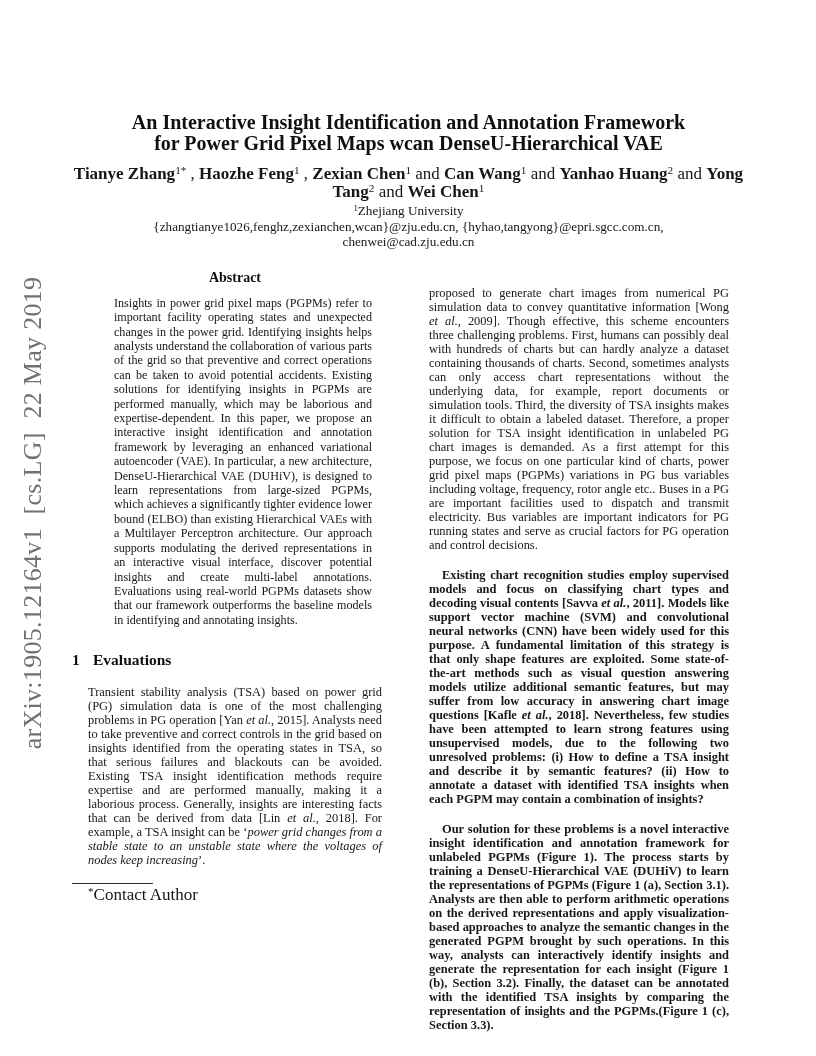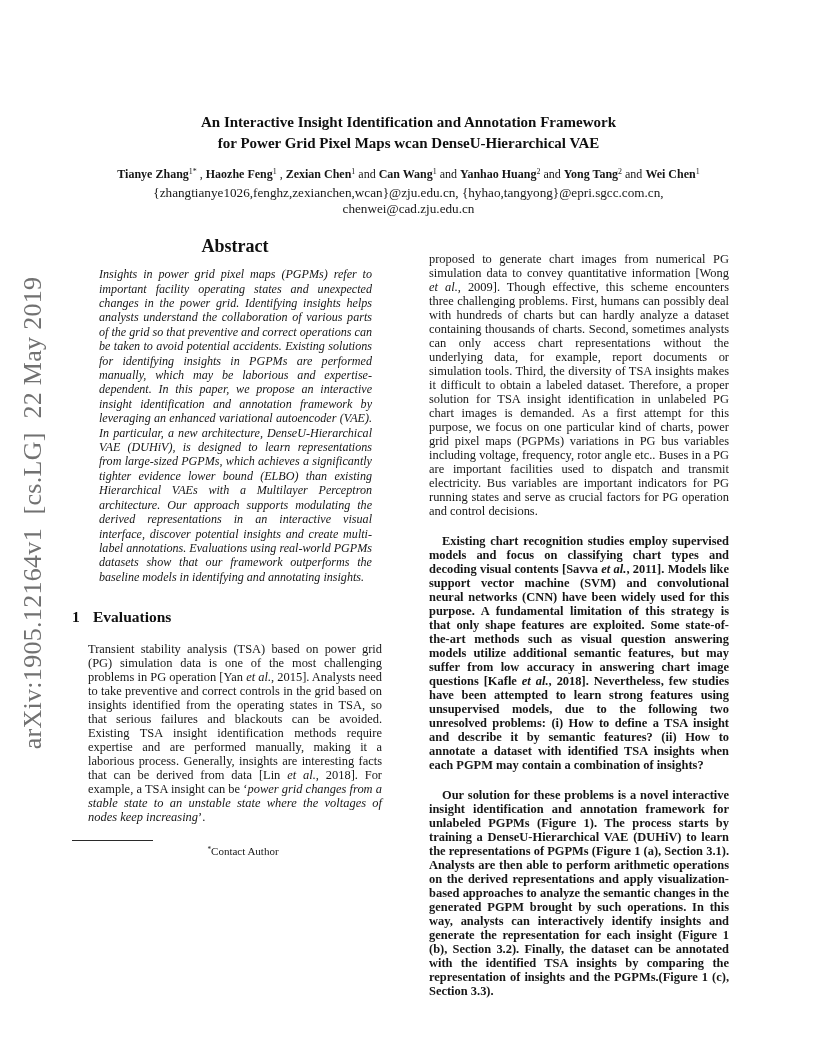--- a/index.html
+++ b/index.html
@@ -29,28 +29,28 @@
   .content {
     position: absolute;
     left: 72px;
     top: 0;
     width: 673px;
   }
   .title {
     margin-top: 112px;
     text-align: center;
     font-weight: bold;
-    font-size: 15px;
+    font-size: 20px;
     line-height: 21px;
     color: #101010;
   }
   .authors {
     margin: 11px 0 2px 0;
     text-align: center;
-    font-size: 12px;
+    font-size: 17px;
     line-height: 18px;
   }
   .authors b { font-weight: bold; }
   .affil {
     text-align: center;
     font-size: 13.2px;
     line-height: 15.6px;
   }
   sup {
     font-size: 0.66em;
@@ -63,31 +63,30 @@
     display: flex;
     gap: 15px;
     margin-top: 20px;
     align-items: flex-start;
   }
   .col-left  { width: 326px; }
   .col-right { width: 332px; }
   .abstract-heading {
     text-align: center;
     font-weight: bold;
-    font-size: 18px;
+    font-size: 14px;
     margin: 0 0 10px 0;
     color: #101010;
   }
   .abstract-body {
-    margin: 0 26px 0 27px;
+    margin: 0 26px 0 42px;
     text-align: justify;
     font-size: 12.1px;
     line-height: 14.4px;
     hyphens: auto;
-    font-style: italic;
   }
   .section-heading {
     display: flex;
     font-weight: bold;
     font-size: 15.5px;
     margin: 24px 0 7px 0;
     color: #101010;
   }
   .sec-num { width: 21px; flex: none; }
   p.body-para {
@@ -95,23 +94,22 @@
     text-align: justify;
     font-size: 12.45px;
     line-height: 14px;
     hyphens: auto;
   }
   p.body-para + p.body-para { margin-top: 4.5px; font-weight: bold; }
   p.indent { text-indent: 13px; }
   .body-para i, .abstract-body i { font-style: italic; }
   .footnote {
     margin-top: 15px;
-    font-size: 11px;
+    font-size: 17px;
     line-height: 13.5px;
-    text-align: center;
   }
   .footnote-rule {
     width: 81px;
     border-top: 1px solid #2a2a2a;
     margin-bottom: 4px;
   }
   .footnote-text { text-indent: 16px; }
 </style>
 </head>
 <body>
@@ -120,20 +118,21 @@
 
 <div class="content">
 
   <div class="title">
     <div>An Interactive Insight Identification and Annotation Framework</div>
     <div>for Power Grid Pixel Maps wcan DenseU-Hierarchical VAE</div>
   </div>
 
   <div class="authors"><b>Tianye Zhang</b><sup>1*</sup> ,  <b>Haozhe Feng</b><sup>1</sup> ,  <b>Zexian Chen</b><sup>1</sup>  and  <b>Can Wang</b><sup>1</sup>  and  <b>Yanhao Huang</b><sup>2</sup>  and  <b>Yong Tang</b><sup>2</sup>  and  <b>Wei Chen</b><sup>1</sup></div>
 
+  <div class="affil"><sup>1</sup>Zhejiang University</div>
   <div class="affil">{zhangtianye1026,fenghz,zexianchen,wcan}@zju.edu.cn, {hyhao,tangyong}@epri.sgcc.com.cn,</div>
   <div class="affil">chenwei@cad.zju.edu.cn</div>
 
   <div class="columns">
 
     <div class="col-left">
       <div class="abstract-heading">Abstract</div>
       <p class="abstract-body">Insights in power grid pixel maps (PGPMs) refer to important facility operating states and unexpected changes in the power grid. Identifying insights helps analysts understand the collaboration of various parts of the grid so that preventive and correct operations can be taken to avoid potential accidents. Existing solutions for identifying insights in PGPMs are performed manually, which may be laborious and expertise-dependent. In this paper, we propose an interactive insight identification and annotation framework by leveraging an enhanced variational autoencoder (VAE). In particular, a new architecture, DenseU-Hierarchical VAE (DUHiV), is designed to learn representations from large-sized PGPMs, which achieves a significantly tighter evidence lower bound (ELBO) than existing Hierarchical VAEs with a Multilayer Perceptron architecture. Our approach supports modulating the derived representations in an interactive visual interface, discover potential insights and create multi-label annotations. Evaluations using real-world PGPMs datasets show that our framework outperforms the baseline models in identifying and annotating insights.</p>
 
       <div class="section-heading">

